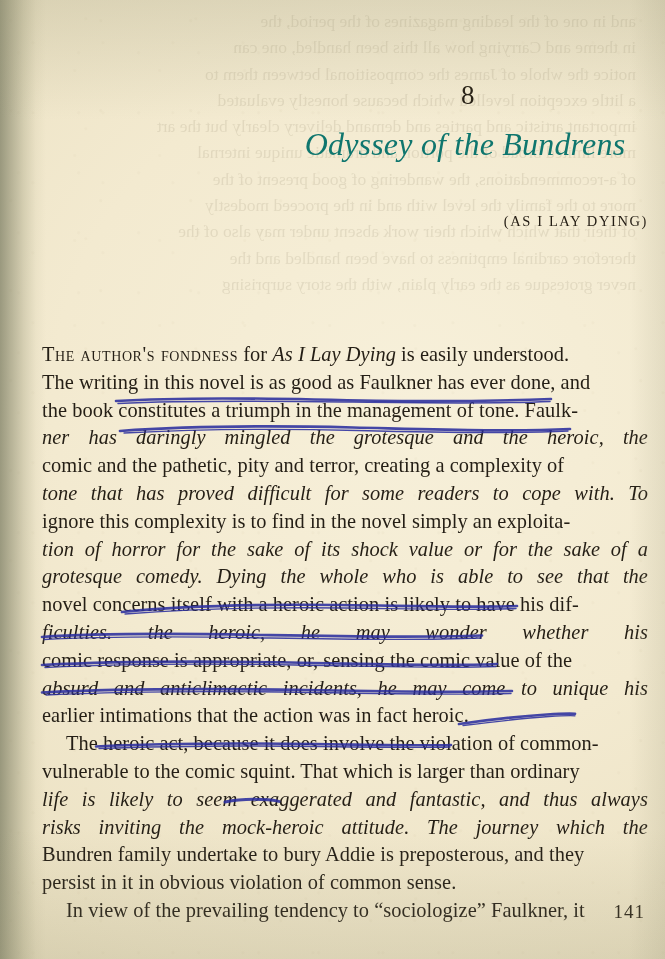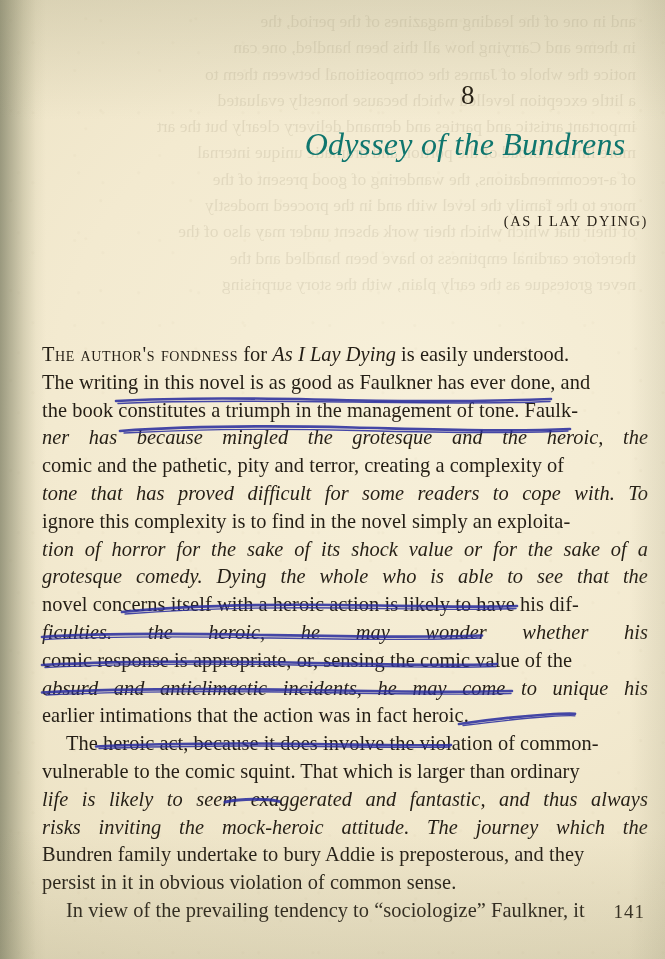--- a/index.html
+++ b/index.html
@@ -214,21 +214,21 @@
   <div class="body-block">
 
     <div class="tline">
       <span class="smallcaps">The author's fondness</span><span> for </span><span class="ital">As I Lay Dying</span><span> is easily understood.</span>
     </div>
     <div class="tline">The writing in this novel is as good as Faulkner has ever done, and</div>
     <div class="tline">the book constitutes a triumph in the management of tone. Faulk-</div>
     <div class="tline just">
       <span class="w">ner</span>
         <span class="w">has</span>
-        <span class="w">because</span>
+        <span class="w">daringly</span>
         <span class="w">mingled</span>
         <span class="w">the</span>
         <span class="w">grotesque</span>
         <span class="w">and</span>
         <span class="w">the</span>
         <span class="w">heroic,</span>
         <span class="w">the</span>
     </div>
     <div class="tline">comic and the pathetic, pity and terror, creating a complexity of</div>
     <div class="tline just">

